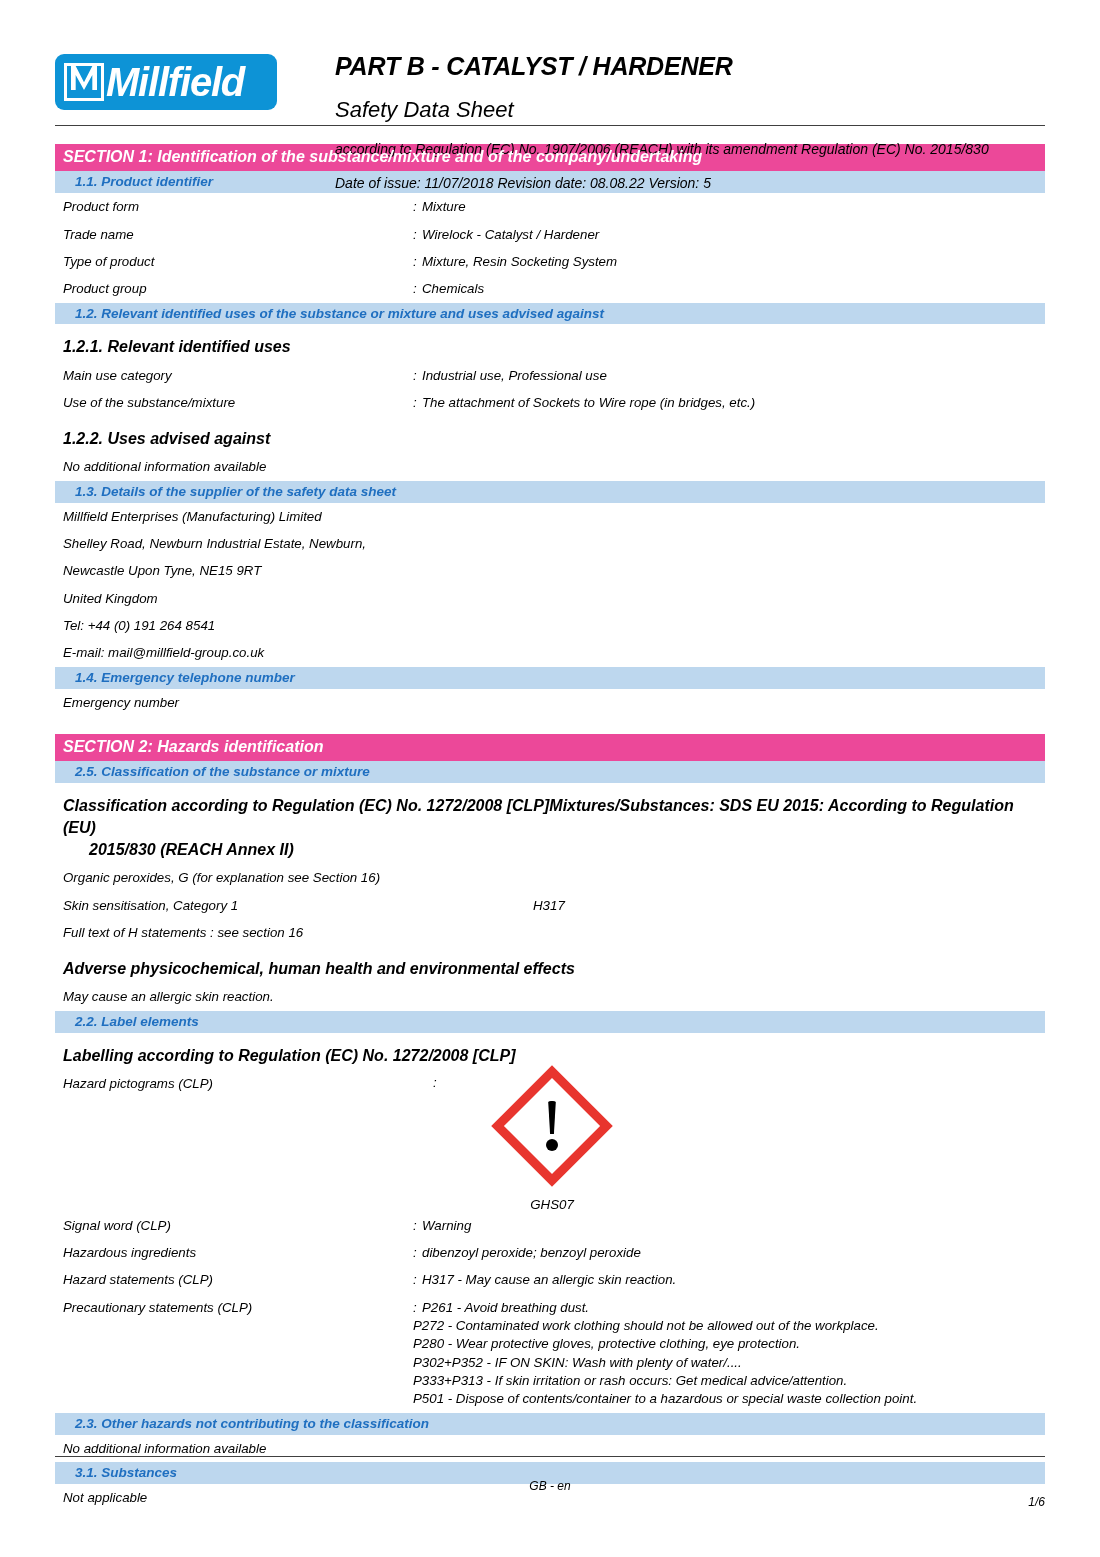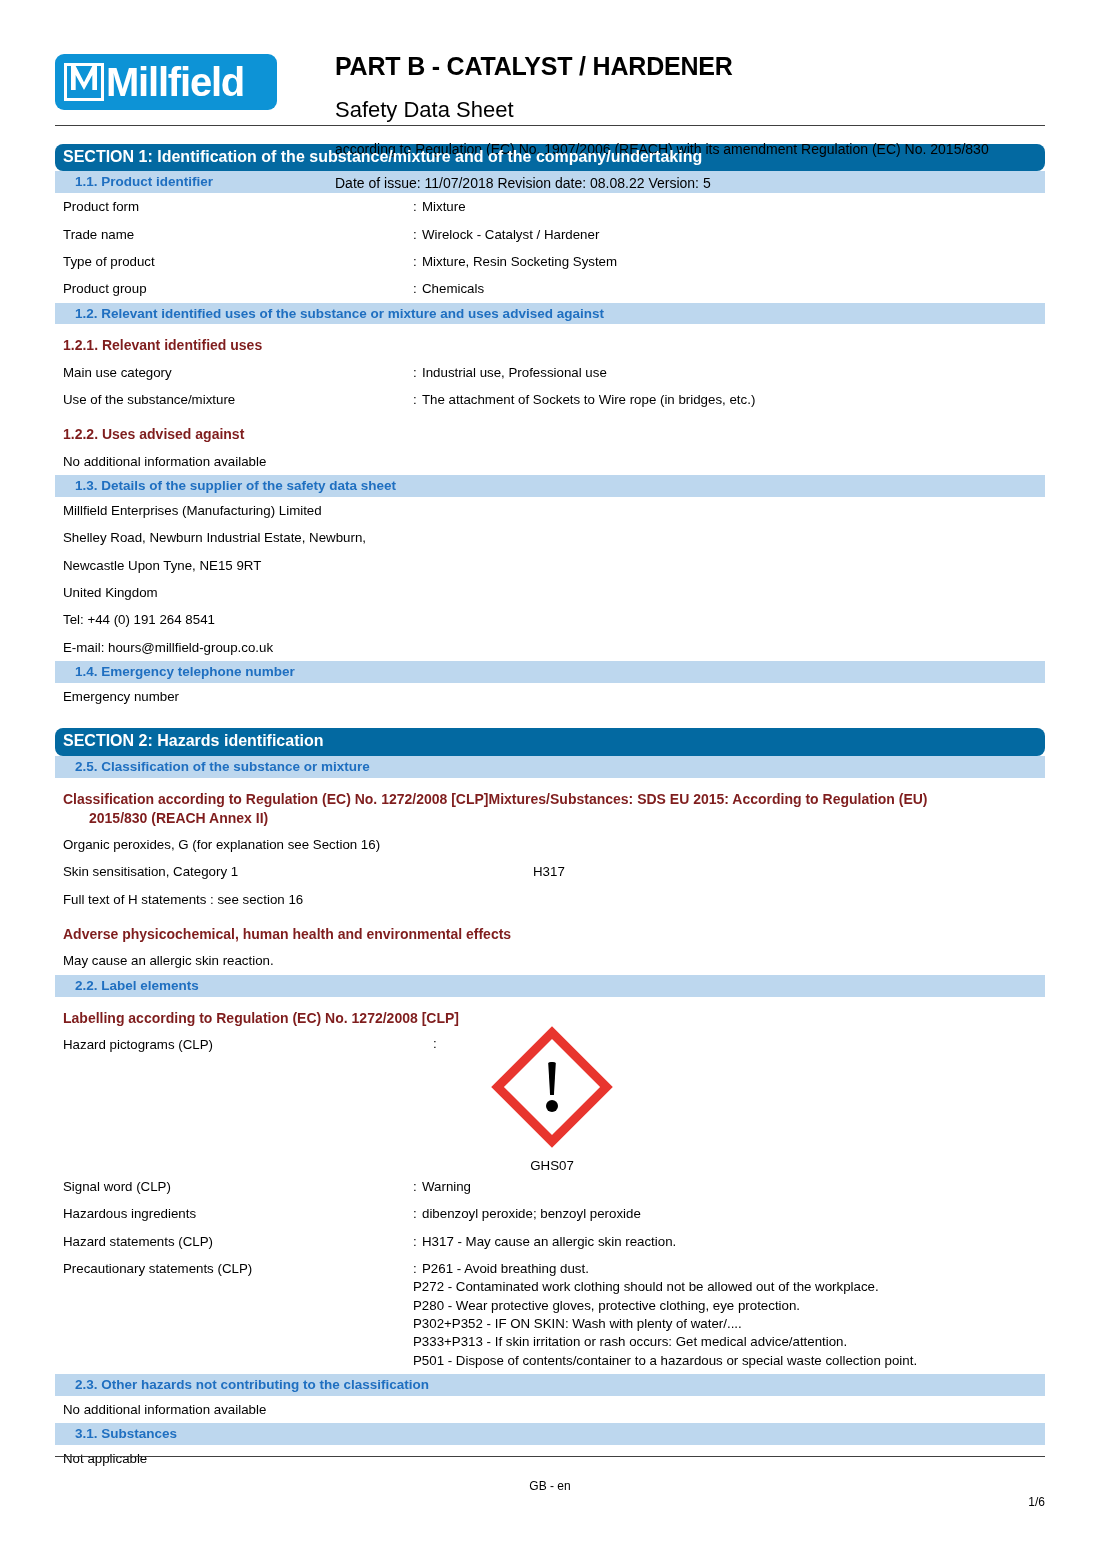--- a/index.html
+++ b/index.html
@@ -10,20 +10,21 @@
     background: #ffffff;
     font-family: "Liberation Sans", sans-serif;
     color: #000000;
     -webkit-font-smoothing: antialiased;
   }
   .page {
     position: relative;
     width: 1100px;
     height: 1557px;
     padding: 0 55px;
+    font-style: italic;
   }
 
   
   .doc-header {
     display: flex;
     align-items: flex-start;
     padding-top: 52px;
     height: 118px;
   }
   .logo {
@@ -92,28 +93,27 @@
     line-height: 1.48;
     margin-top: 14px;
   }
   .header-rule {
     border-top: 1.6px solid #404040;
     margin-top: 7px;
   }
 
   
   .sec-main {
-    background: #0369a1;
+    background: #ec4899;
     color: #ffffff;
     font-size: 16px;
     font-weight: bold;
     padding: 4px 0 5px 8px;
     line-height: 1.14;
     margin-top: 18px;
-    border-radius: 8px;
   }
   .sec-sub {
     background: #bdd7ee;
     color: #1f6fc0;
     font-size: 13.5px;
     font-weight: bold;
     padding: 3px 0 3px 20px;
     line-height: 1.18;
   }
   .sec-main + .sec-sub { margin-top: 0; }
@@ -129,23 +129,23 @@
   .row .v { flex: 1; }
   .row .v .lead { display: inline-block; width: 9px; }
   .multi { white-space: pre-line; }
 
   .plain {
     font-size: 13.3px;
     line-height: 1.38;
     padding: 5px 0 4px 8px;
   }
   .blue-head {
-    font-size: 14px;
-    font-weight: bold;
-    color: #7f1d1d;
+    font-size: 16px;
+    font-weight: bold;
+    color: #000000;
     line-height: 1.38;
     padding: 12px 0 3px 8px;
   }
   .blue-head .indent2 { display: block; padding-left: 26px; }
 
   .kv-inline {
     display: flex;
     font-size: 13.3px;
     line-height: 1.38;
     padding: 5px 0 4px 8px;
@@ -289,21 +289,21 @@
 
   <div class="blue-head">1.2.2. Uses advised against</div>
   <div class="plain">No additional information available</div>
 
   <div class="sec-sub">1.3. Details of the supplier of the safety data sheet</div>
   <div class="plain">Millfield Enterprises (Manufacturing) Limited</div>
   <div class="plain">Shelley Road, Newburn Industrial Estate, Newburn,</div>
   <div class="plain">Newcastle Upon Tyne, NE15 9RT</div>
   <div class="plain">United Kingdom</div>
   <div class="plain">Tel: +44 (0) 191 264 8541</div>
-  <div class="plain">E-mail: hours@millfield-group.co.uk</div>
+  <div class="plain">E-mail: mail@millfield-group.co.uk</div>
 
   <div class="sec-sub">1.4. Emergency telephone number</div>
   <div class="row">
     <div class="k">Emergency number</div>
   </div>
 
   <div class="sec-main">SECTION 2: Hazards identification</div>
   <div class="sec-sub">2.5. Classification of the substance or mixture</div>
 
   <div class="blue-head">

